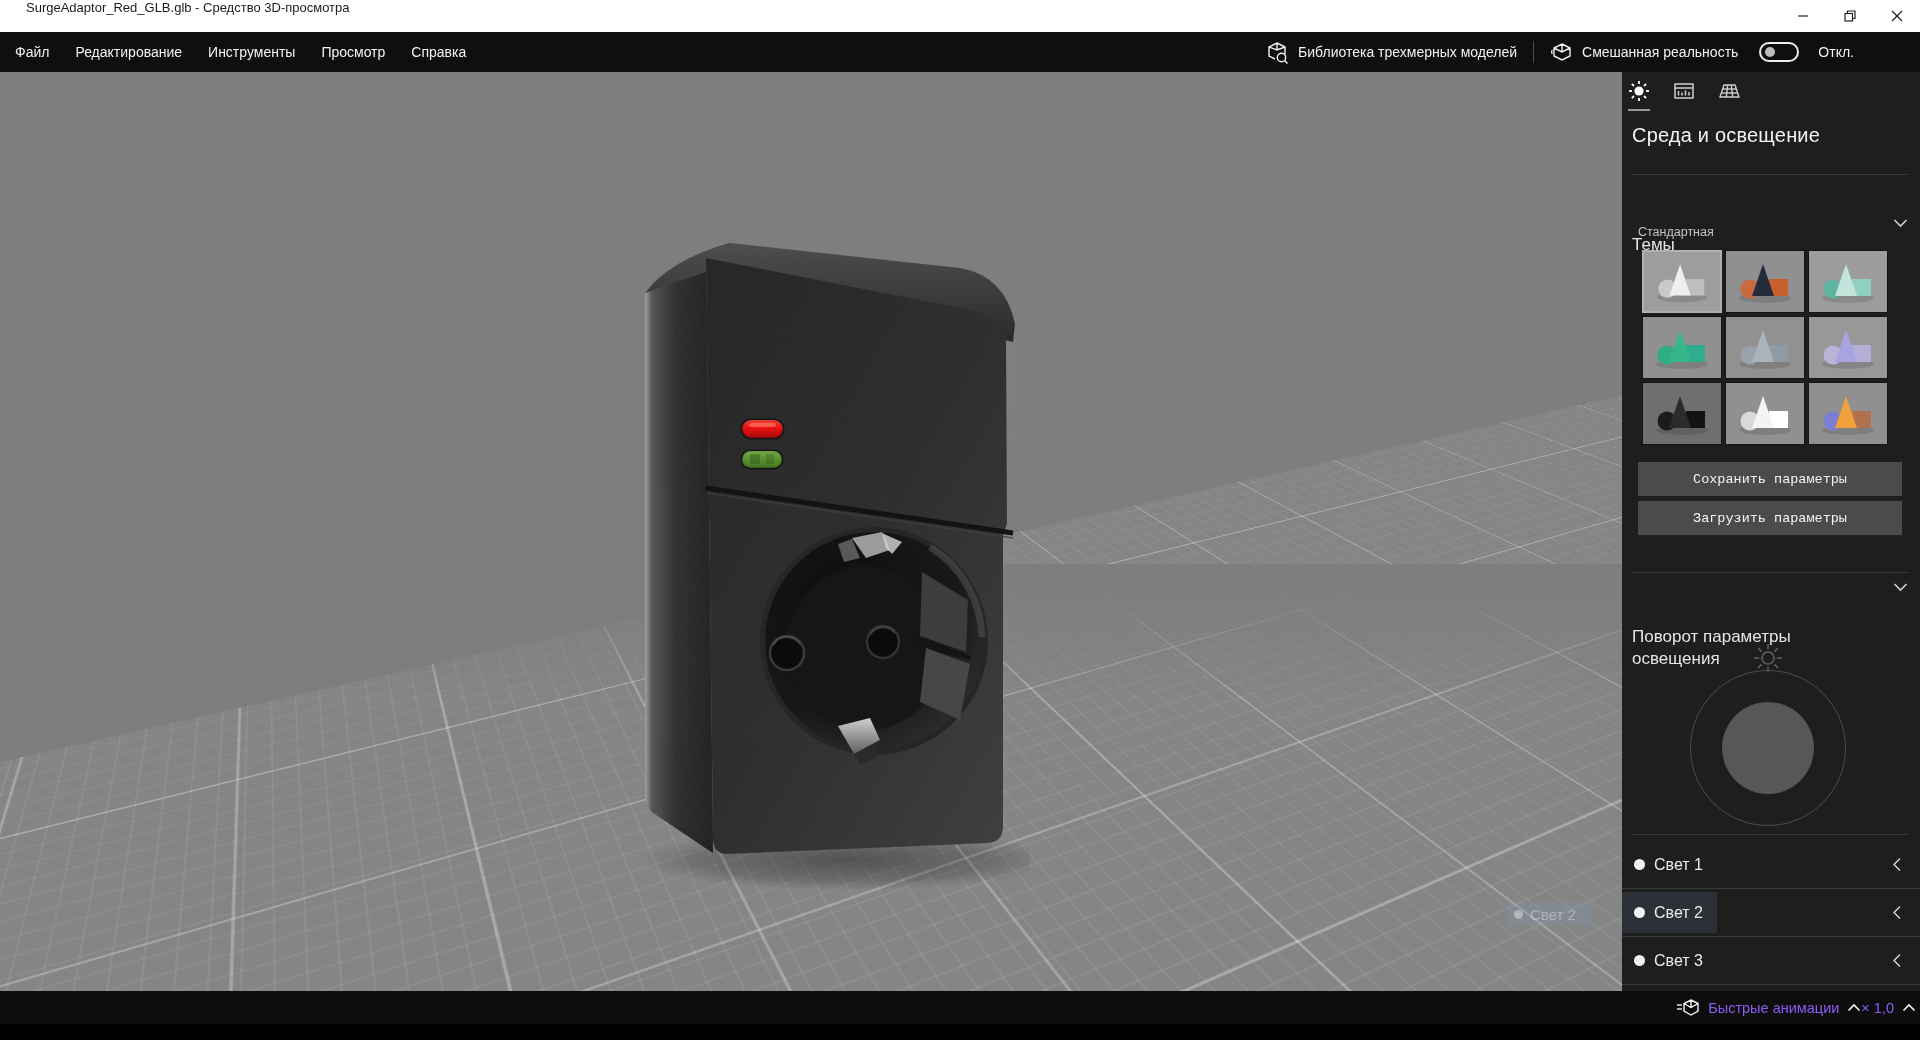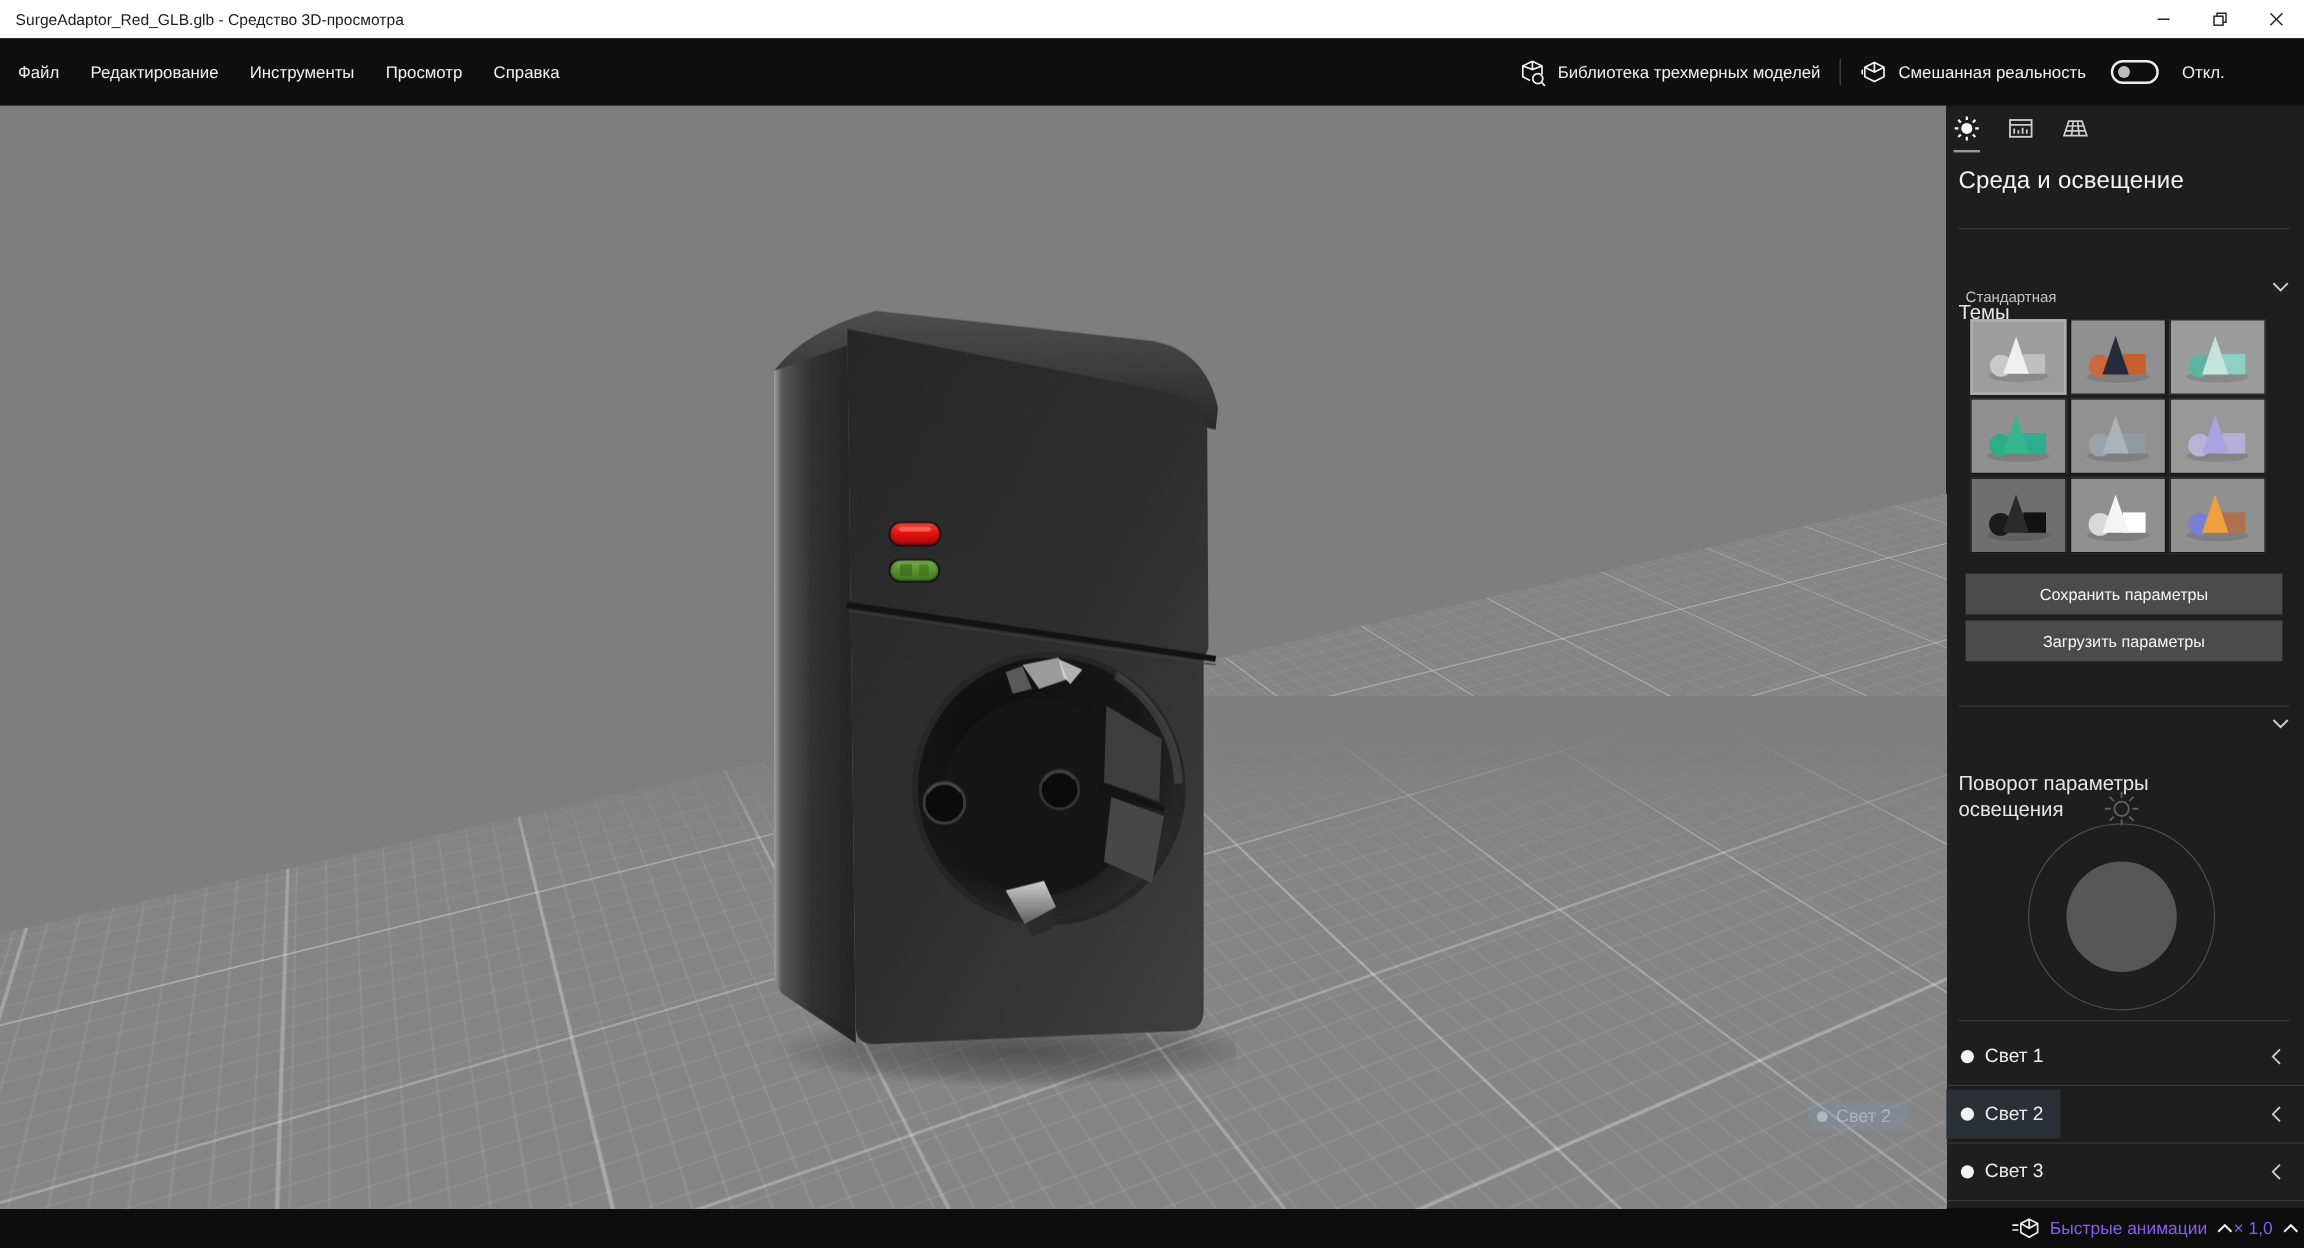--- a/index.html
+++ b/index.html
@@ -1,27 +1,27 @@
 <!DOCTYPE html>
 <html style="--titlebar_bg: #ffffff; --menubar_bg: #0f0f0f; --panel_bg: #1e1e1e; --viewport_bg: #7e7e7e; --bottombar_bg: #0d0d0d; --button_bg: #4b4b4b; --separator: #3a3a3a; --highlight_row: #2b3036; --led_red: #df1414; --led_green: #5f9e33;"><head>
 <meta charset="utf-8">
 <style>
   * { box-sizing: border-box; margin: 0; padding: 0; }
   html,body { width:1920px; height:1040px; overflow:hidden; background:#000;
               font-family:"Liberation Sans", sans-serif; }
 
   
-  .titlebar { height:32px; background:var(--titlebar_bg,#fff); display:flex; align-items:center; }
+  .titlebar { height:32px; background:var(--titlebar_bg,#fff); display:flex; align-items:flex-start;padding-left:13px; }
   .titlebar .title { flex:1; font-size:13px; color:#1c1c1c; padding-left:13px; white-space:nowrap; }
   .win-controls { display:flex; height:100%; }
   .win-btn { width:47px; height:100%; display:flex; align-items:center; justify-content:center; background:transparent; border:0; cursor:default; }
   .win-btn svg { stroke:#222; stroke-width:1.2; fill:none; }
 
   
-  .menubar { height:56px; background:var(--menubar_bg,#0f0f0f); display:flex; align-items:center; color:#f2f2f2; font-size:14px; }
+  .menubar { height:40px; background:var(--menubar_bg,#0f0f0f); display:flex; align-items:center; color:#f2f2f2; font-size:14px; }
   .menu-left { display:flex; align-items:center; padding-left:2px; }
   .menu-item { padding:0 13px; line-height:40px; cursor:default; }
   .menu-right { margin-left:auto; display:flex; align-items:center; padding-right:66px; }
   .menu-tool { display:flex; align-items:center; gap:9px; }
   .menu-tool svg { display:block; }
   .vsep { width:1px; height:22px; background:#4b4b4b; margin:0 16px; }
   .toggle { width:40px; height:20px; border:2px solid #ededed; border-radius:10px; position:relative; margin:0 10px 0 12px; }
   .toggle .knob { position:absolute; left:4px; top:3px; width:10px; height:10px; border-radius:50%; background:#bdbdbd; }
 
   
@@ -64,21 +64,21 @@
   .rot-head { top:506px; }
   .rot-head .slabel { max-width:190px; }
   .chev { flex:none; margin-top:4px; }
   .group-label { position:absolute; top:153px; left:16px; font-size:12.5px; color:#c4c4c4; }
   .theme-grid { position:absolute; top:178px; left:20px; width:246px; display:grid;
                 grid-template-columns:repeat(3,80px); grid-auto-rows:63px; gap:3px; }
   .tile { position:relative; border:1px solid #141414; cursor:default; }
   .tile.selected { border:2px solid #b0b0b0; }
   .tile svg { position:absolute; inset:0; width:100%; height:100%; }
   .pbtn { position:absolute; left:16px; width:264px; height:34px; background:var(--button_bg,#4b4b4b);
-          color:#f5f5f5; font-size:13.5px; border:0; font-family:Liberation Sans, sans-serif; display:flex; align-items:center; justify-content:center; cursor:default; }
+          color:#f5f5f5; font-size:13.5px; border:0; font-family:Liberation Mono, monospace; display:flex; align-items:center; justify-content:center; cursor:default; }
   .btn-save { top:390px; } .btn-load { top:429px; }
   .dial-sun { position:absolute; left:128px; top:568px; }
   .dial-ring { position:absolute; left:68px; top:598px; width:156px; height:156px; border-radius:50%;
                border:1.5px solid #4d4d4d; }
   .dial-knob { position:absolute; left:100px; top:630px; width:92px; height:92px; border-radius:50%; background:#575757; }
   .lights { position:absolute; top:769px; left:0; right:0; }
   .light-row { position:relative; height:48px; display:flex; align-items:center; padding:0 18px 0 12px;
                border-bottom:1px solid var(--separator,#3a3a3a); cursor:default; }
   .light-row .hl { position:absolute; left:0; top:3px; bottom:3px; width:95px; background:var(--highlight_row,#2b3036); z-index:0; }
   .light-row .dot { width:11px; height:11px; border-radius:50%; background:#f2f2f2; margin-right:9px; z-index:1; }

